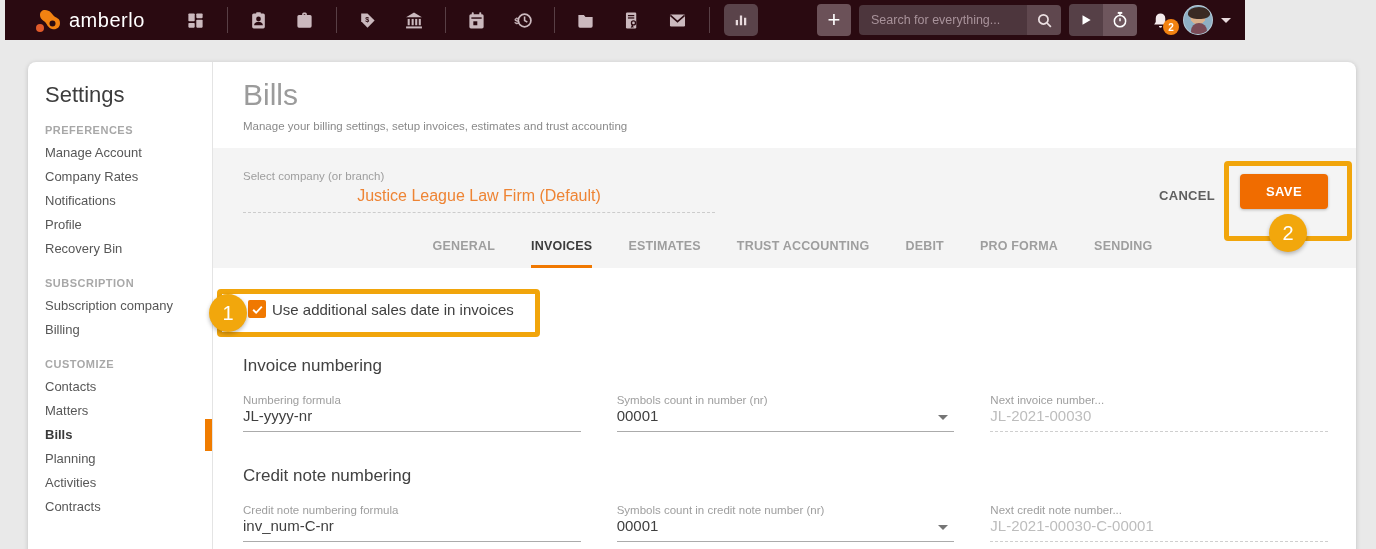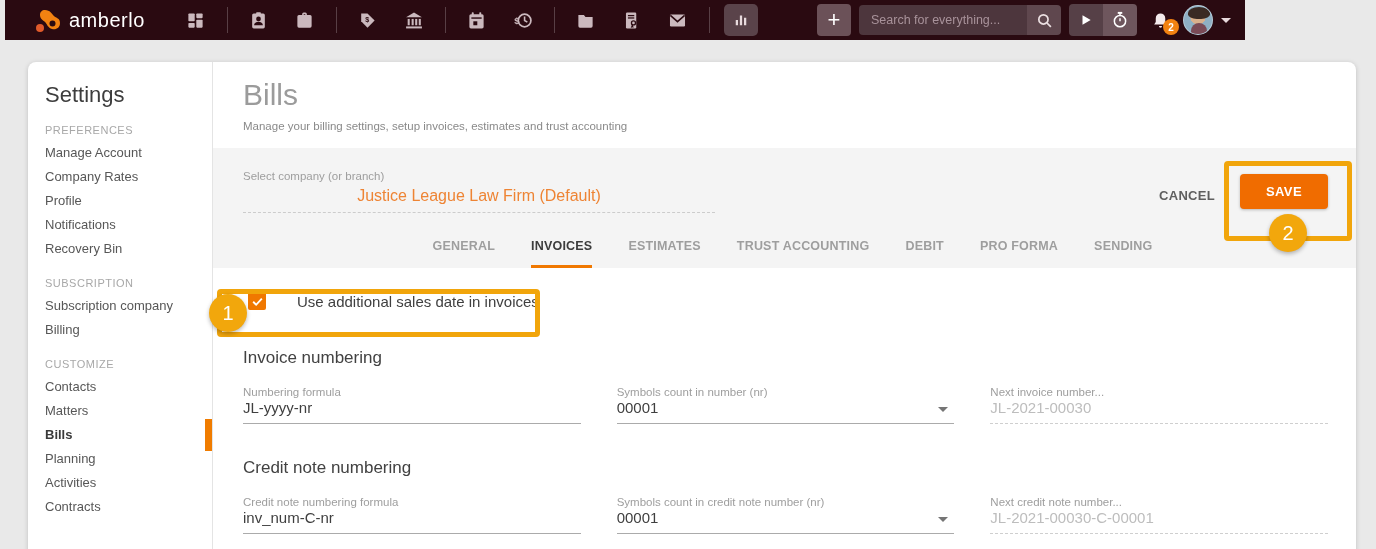--- a/index.html
+++ b/index.html
@@ -46,21 +46,21 @@
 
   
   .card { position:absolute; left:28px; top:62px; width:1328px; height:500px;
     background:#fff; border-radius:8px 8px 0 0; box-shadow:0 1px 5px rgba(0,0,0,.18);
     display:flex; }
 
   
   .sidebar { width:185px; flex:0 0 185px; border-right:1px solid #e4e4e4;
     padding:20px 0 0 17px; position:relative; }
   .settings-title { font-size:22px; color:#3d3d3d; font-weight:400; margin-bottom:14px; }
-  .side-section-label { font-size:11px; font-weight:normal; color:#a8a8a8;
+  .side-section-label { font-size:11px; font-weight:bold; color:#a8a8a8;
     letter-spacing:.5px; margin:16px 0 5px; }
   .side-item { font-size:13px; color:#575757; height:24px; line-height:24px;
     cursor:pointer; position:relative; }
   .side-item.active { font-weight:bold; color:#3a3a3a; }
   .active-bar { position:absolute; right:0; top:-4px; width:7px; height:32px; background:#f07c00; }
 
   
   .main { flex:1; position:relative; }
   .main-header { padding:16px 0 0 30px; }
   .page-title { font-size:30px; font-weight:400; color:#9b9b9b; }
@@ -76,21 +76,21 @@
   .save-btn { position:absolute; right:28px; top:26px; background:#f06c00; color:#fff;
     border:none; border-radius:4px; font-size:13px; font-weight:bold; letter-spacing:.4px;
     padding:10px 26px; cursor:pointer; box-shadow:0 1px 3px rgba(0,0,0,.25);
     font-family:"Liberation Sans", sans-serif; }
   .tabs { display:flex; gap:36px; margin-top:26px; padding-left:14px;justify-content:center; }
   .tab { font-size:12.5px; font-weight:bold; color:#9e9e9e; letter-spacing:.2px;
     padding-bottom:12px; cursor:pointer; border-bottom:3px solid transparent; }
   .tab.active { color:#3c3c3c; border-bottom-color:#f07800; }
 
   .content-body { padding:0 28px 0 30px; }
-  .checkbox-row { display:flex; align-items:center; gap:31px; margin-top:24px; padding-left:5px; }
+  .checkbox-row { display:flex; align-items:center; gap:6px; margin-top:32px; padding-left:5px; }
   .checkbox { width:18px; height:18px; background:#f07800; border-radius:2px;
     display:grid; place-items:center; cursor:pointer; }
   .checkbox-label { font-size:15px; color:#3f3f3f; }
 
   .section-heading { font-size:17px; color:#424242; font-weight:400; margin-top:38px; }
   .fields-row { display:grid; grid-template-columns:1fr 1fr 1fr; column-gap:36px; margin-top:18px; }
   .field { position:relative; }
   .field-value { font-size:15px; color:#3f3f3f; margin-top:1px; padding-bottom:7px;
     border-bottom:1px solid #ababab; }
   .field.select .select-caret { position:absolute; right:6px; bottom:12px; width:0; height:0;
@@ -249,22 +249,22 @@
 </div>
 
 <div class="card">
 
   <div class="sidebar">
     <div class="settings-title">Settings</div>
 
     <div class="side-section-label">PREFERENCES</div>
     <div class="side-item">Manage Account</div>
     <div class="side-item">Company Rates</div>
+    <div class="side-item">Notifications</div>
     <div class="side-item">Profile</div>
-    <div class="side-item">Notifications</div>
     <div class="side-item">Recovery Bin</div>
 
     <div class="side-section-label">SUBSCRIPTION</div>
     <div class="side-item">Subscription company</div>
     <div class="side-item">Billing</div>
 
     <div class="side-section-label">CUSTOMIZE</div>
     <div class="side-item">Contacts</div>
     <div class="side-item">Matters</div>
     <div class="side-item active">

